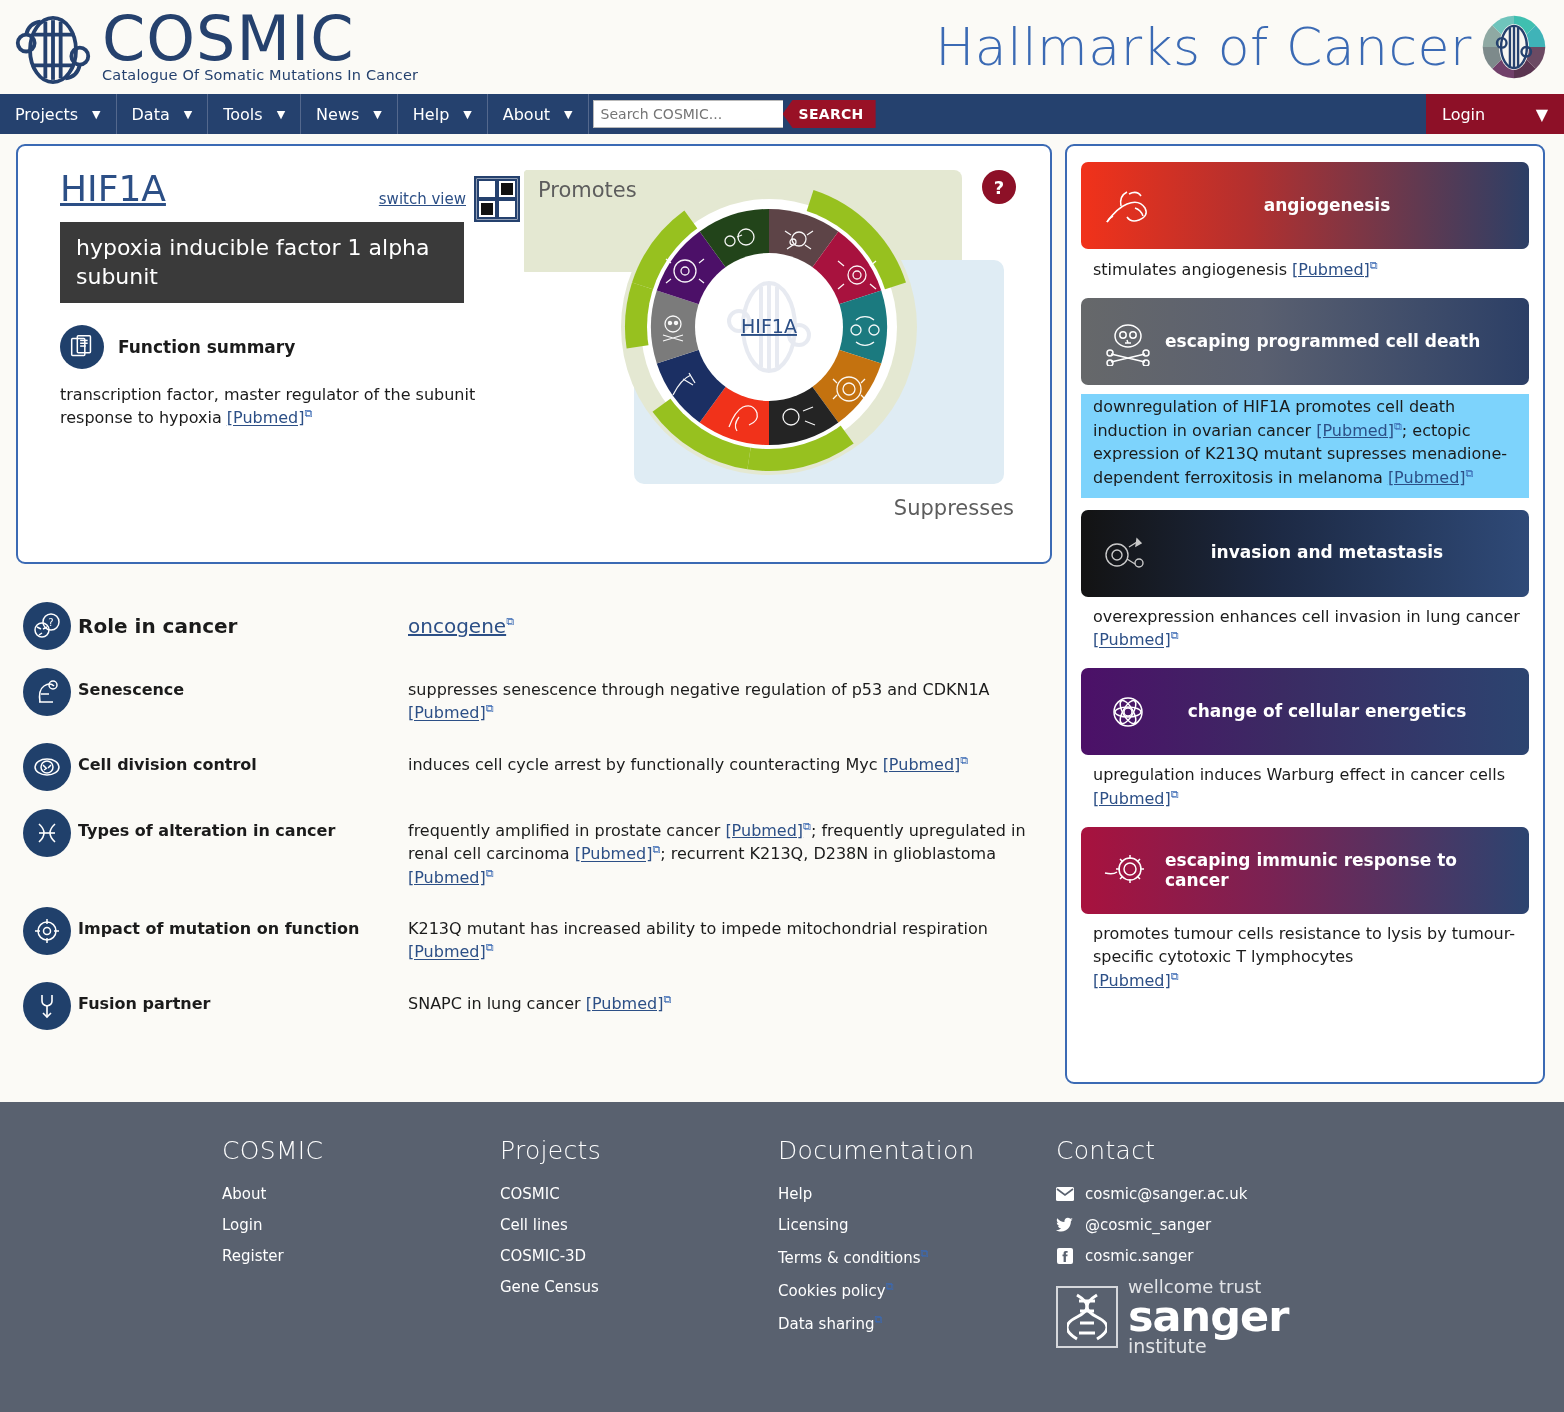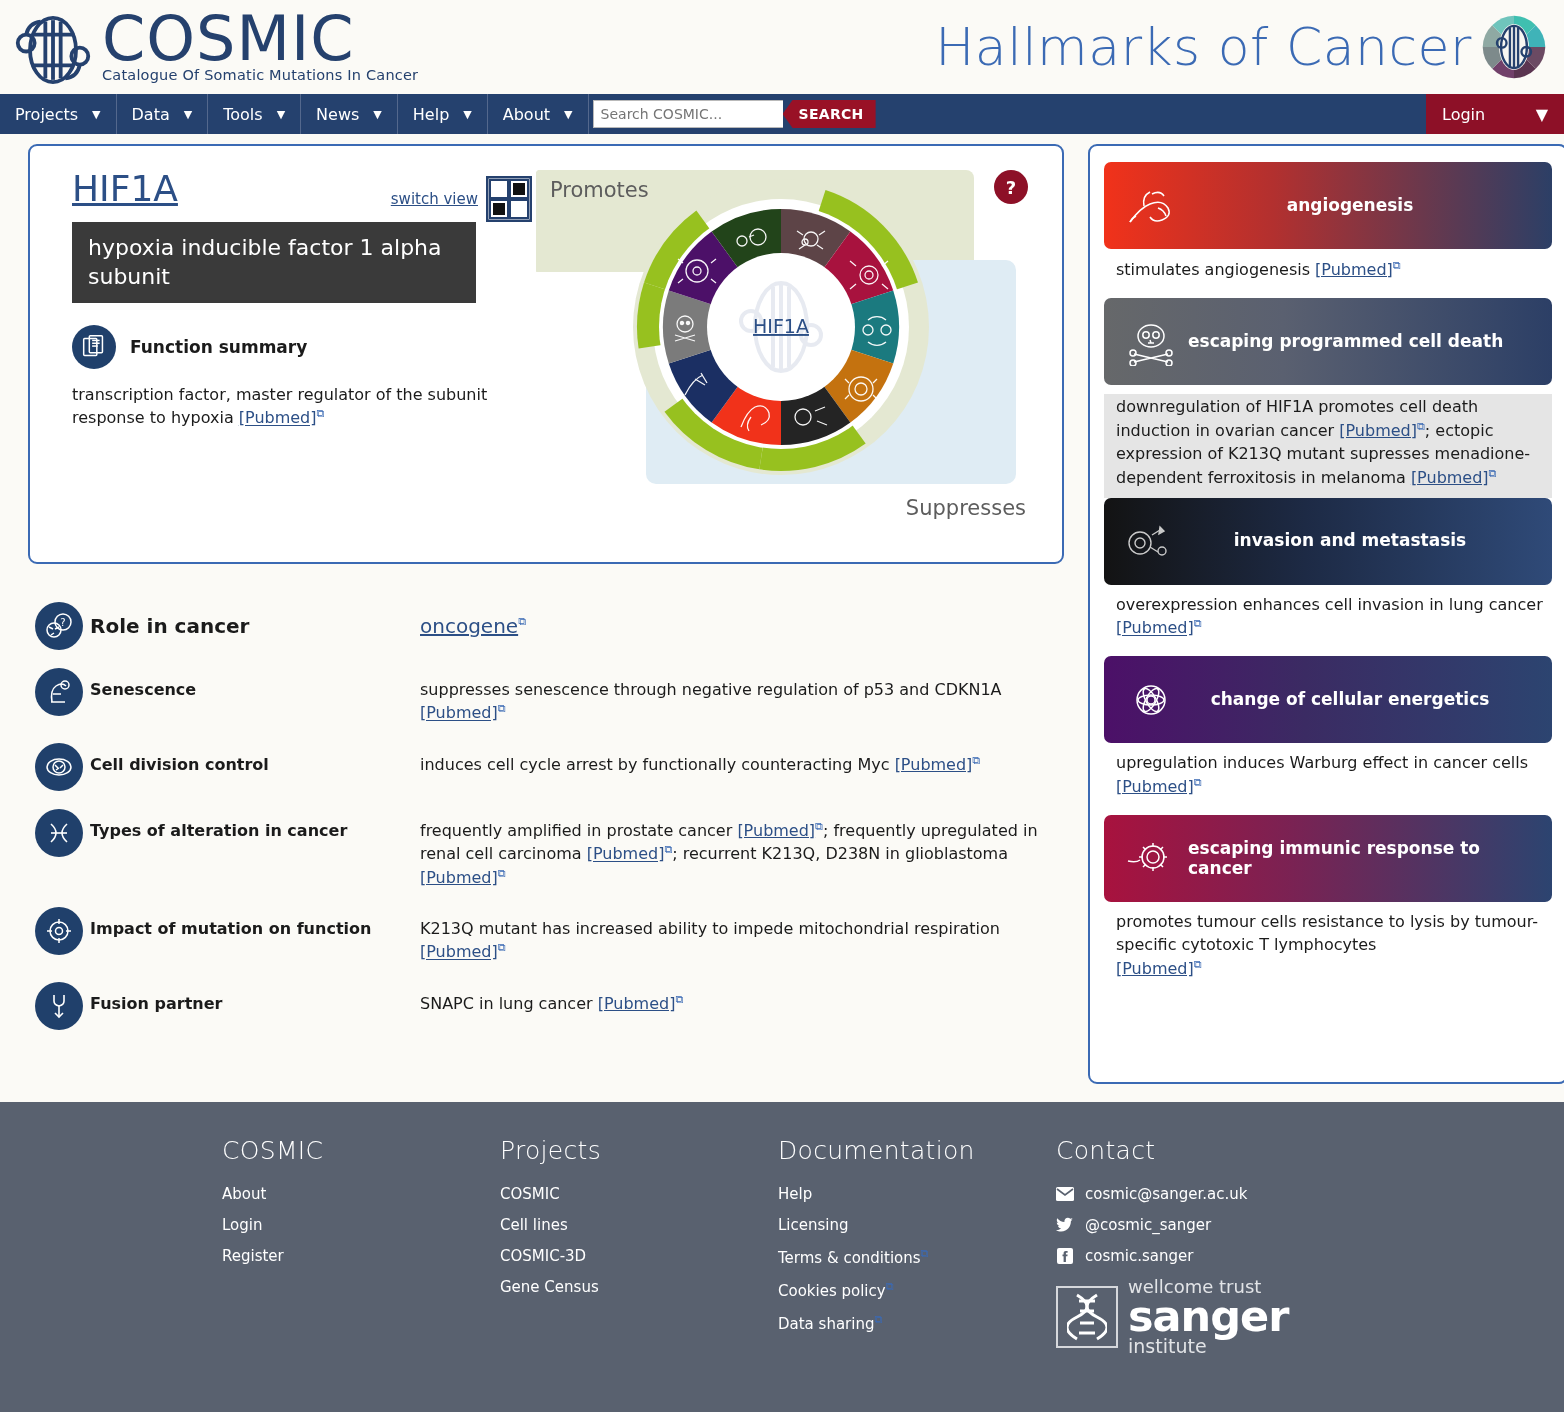--- a/index.html
+++ b/index.html
@@ -54,21 +54,21 @@
     clip-path:polygon(10px 0,100% 0,100% 100%,10px 100%,0 50%);
     text-align:right;
   }
   .login-btn{
     position:absolute;right:0;top:0;height:40px;width:138px;
     background:#8d1027;color:#fff;display:flex;align-items:center;
     justify-content:space-between;padding:0 16px;font-size:16px;cursor:pointer;
   }
 
   
-  .page{display:flex;gap:24px;padding:10px 14px 0 28px;}
+  .page{display:flex;gap:13px;padding:10px 14px 0 16px;}
   .col-left{width:1036px;flex:0 0 1036px;}
   .col-right{width:480px;flex:0 0 480px;}
 
   .panel{
     border:2px solid #3b6ab4;border-radius:9px;background:#ffffff;
     position:relative;
   }
   .panel-gene{height:420px;padding:18px 20px 0 22px;}
 
   .gene-head{display:flex;align-items:flex-start;}
@@ -138,21 +138,21 @@
     padding:0 10px;margin-bottom:9px;overflow:hidden;position:relative;
   }
   .hall-ic{width:74px;flex:0 0 74px;display:flex;align-items:center;justify-content:center;}
   .hall-ic svg{width:58px;height:48px;}
   .hall-name{
     color:#fff;font-weight:bold;font-size:17px;line-height:1.15;
     flex:1;text-align:center;padding-right:30px;
   }
   .hall-name.left{text-align:left;padding-right:0;}
   .hall-desc{font-size:16px;line-height:1.42;padding:0 4px 16px 12px;}
-  .hall-desc.shaded{background:#e5e5e5;padding:2px 6px 8px 12px;}
+  .hall-desc.shaded{background:#7dd3fc;padding:2px 6px 8px 12px;margin-bottom:12px;}
 
   
   .footer{
     position:absolute;left:0;bottom:0;width:1564px;height:310px;
     background:#59616f;color:#ffffff;padding:34px 0 0 0;
   }
   .footer-inner{display:flex;padding-left:222px;gap:0;}
   .fcol{flex:0 0 278px;}
   .fcol.contact{flex:0 0 400px;}
   .fcol h4{

